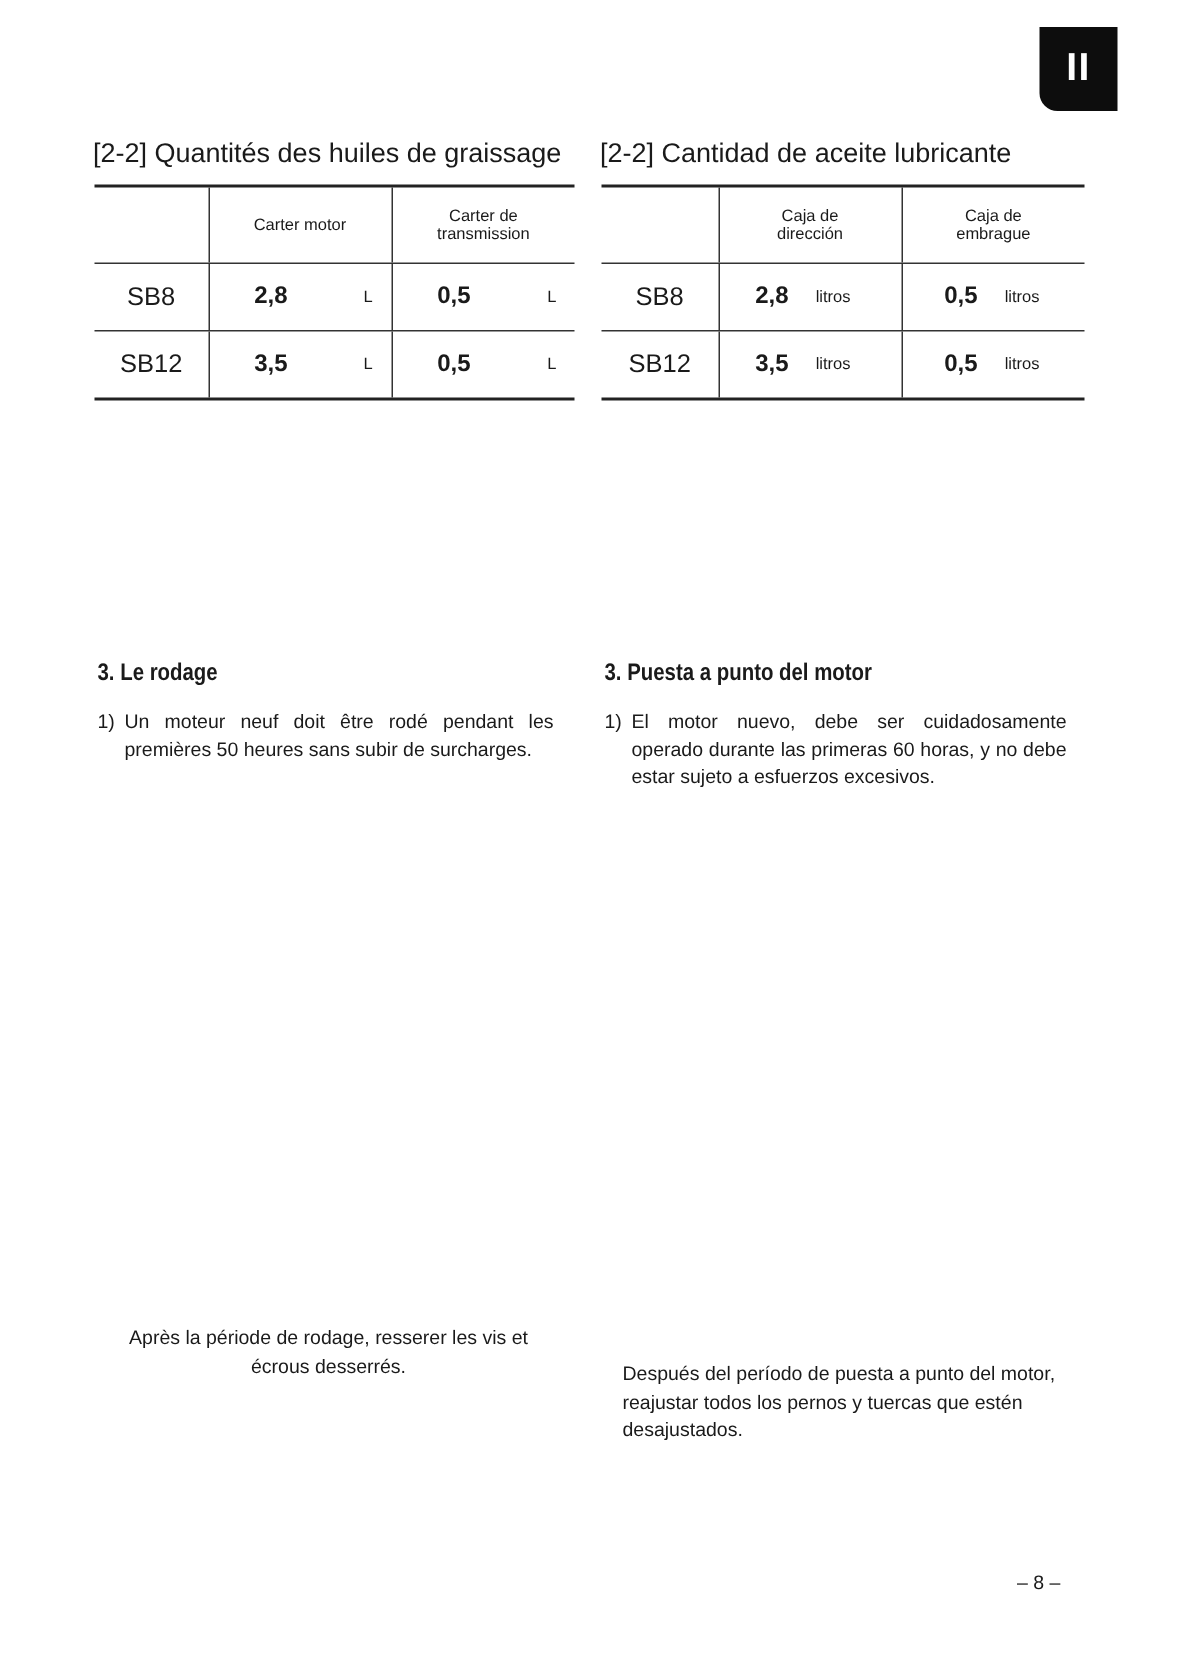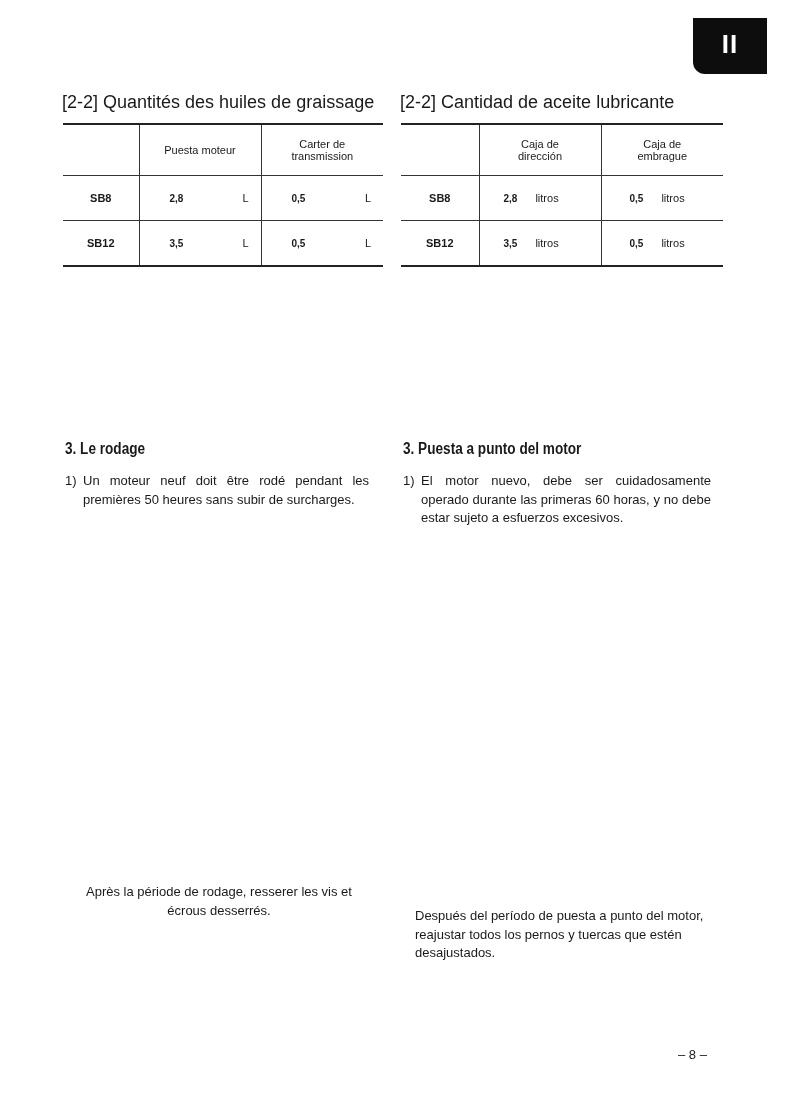--- a/index.html
+++ b/index.html
@@ -1,30 +1,30 @@
 <!DOCTYPE html>
 <html><head>
 <meta charset="utf-8">
 <style>
   html, body { margin: 0; padding: 0; background: #ffffff; }
   body { width: 789px; height: 1113px; position: relative; overflow: hidden;
          font-family: "Liberation Sans", sans-serif; color: #1a1a1a; }
-  .tab { position: absolute; left: 693px; top: 18px; width: 74px; height: 56px;
+  .tab { position: absolute; left: 693px; top: 18px; width: 52px; height: 56px;
          background: #0d0d0d; border-radius: 0 0 0 12px; }
   .tab span { position: absolute; left: 0; right: 0; top: 11px; text-align: center;
               color: #fff; font-weight: bold; font-size: 26px; letter-spacing: 1px; }
   .col-title { position: absolute; top: 92px; font-size: 18px; }
   table.oil { position: absolute; border-collapse: collapse; font-size: 11px; }
   table.oil td { padding: 0; text-align: center; vertical-align: middle; }
   table.oil tr.head td { height: 50px; border-top: 2px solid #222; border-bottom: 1.5px solid #333; }
   table.oil tr.r1 td { height: 44px; border-bottom: 1.5px solid #333; }
   table.oil tr.r2 td { height: 44px; border-bottom: 2px solid #222; }
   table.oil td.mid { border-left: 1.5px solid #333; }
-  .model { font-weight: bold; font-size: 11px; }
-  .val { font-weight: bold; font-size: 10px; }
+  .model { font-weight: normal; font-size: 17px; }
+  .val { font-weight: bold; font-size: 16px; }
   .unit { font-size: 11px; }
   .cellwrap { display: flex; justify-content: space-between; align-items: center; padding: 0 12px 0 30px; }
   h2 { position: absolute; top: 440px; margin: 0; font-size: 16px; font-weight: bold;
        font-family: "Liberation Sans", sans-serif; transform: scaleX(0.85); transform-origin: left; }
   .para { position: absolute; font-size: 13px; line-height: 18.5px; text-align: justify; }
   .para .num { position: absolute; left: 0; }
   .para .txt { margin-left: 18px; }
   .page-num { position: absolute; left: 678px; top: 1047px; font-size: 13px; }
 </style>
 </head>
@@ -37,21 +37,21 @@
 <div class="col-title" style="left:62px;">[2-2]  Quantités des huiles de graissage</div>
 <table class="oil" style="left:63px; top:123px; width:320px;">
   <colgroup>
       <col style="width:76px">
       <col style="width:122px">
       <col style="width:122px">
     </colgroup>
   <tbody>
       <tr class="head">
     <td></td>
-    <td class="mid">Puesta moteur</td>
+    <td class="mid">Carter motor</td>
     <td class="mid" style="padding:0 20px;">Carter de transmission</td>
   </tr>
   <tr class="r1">
     <td class="model">SB8</td>
     <td class="mid">
           <div class="cellwrap">
             <span class="val">2,8</span>
             <span class="unit">L</span>
           </div>
         </td>

